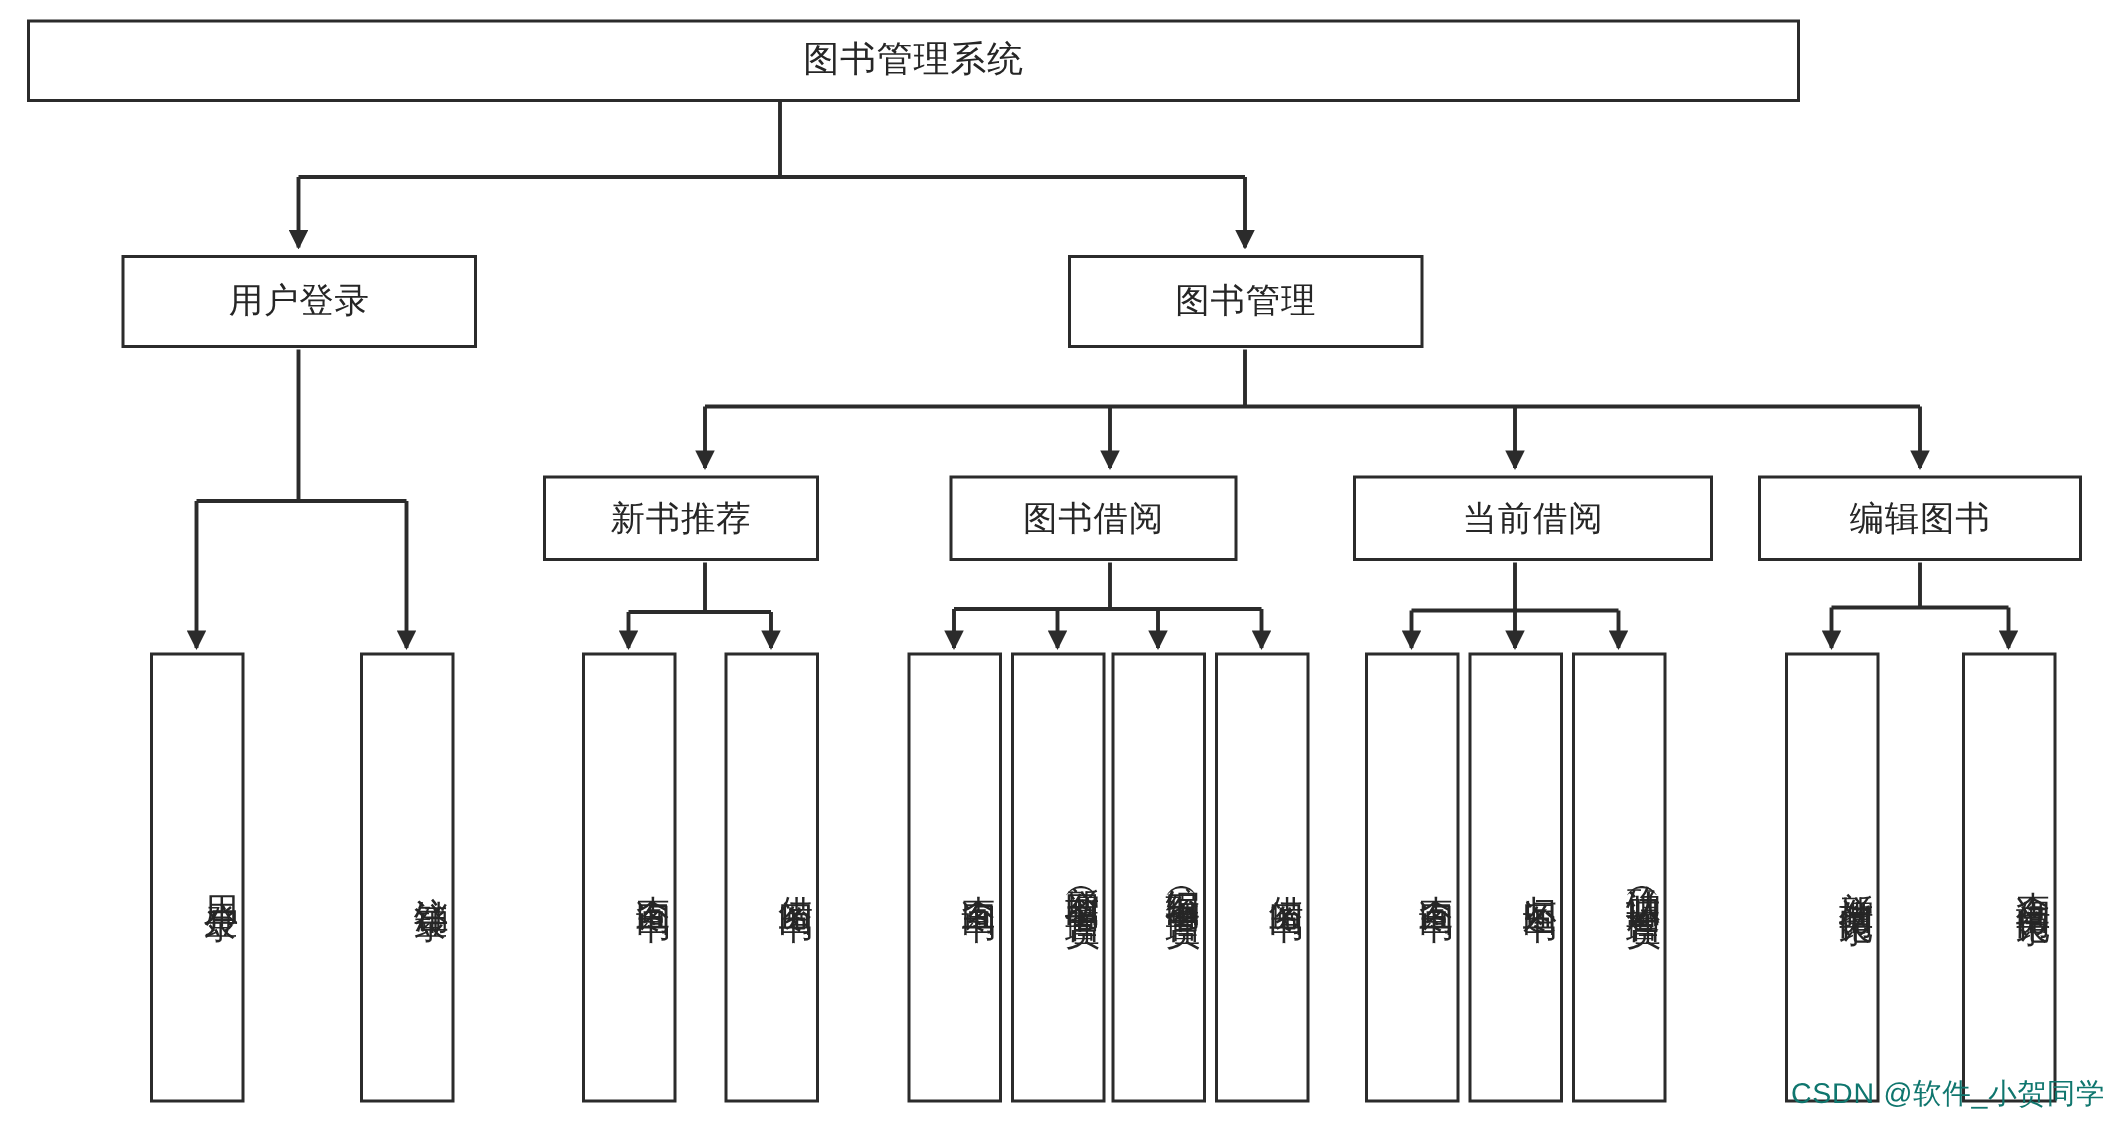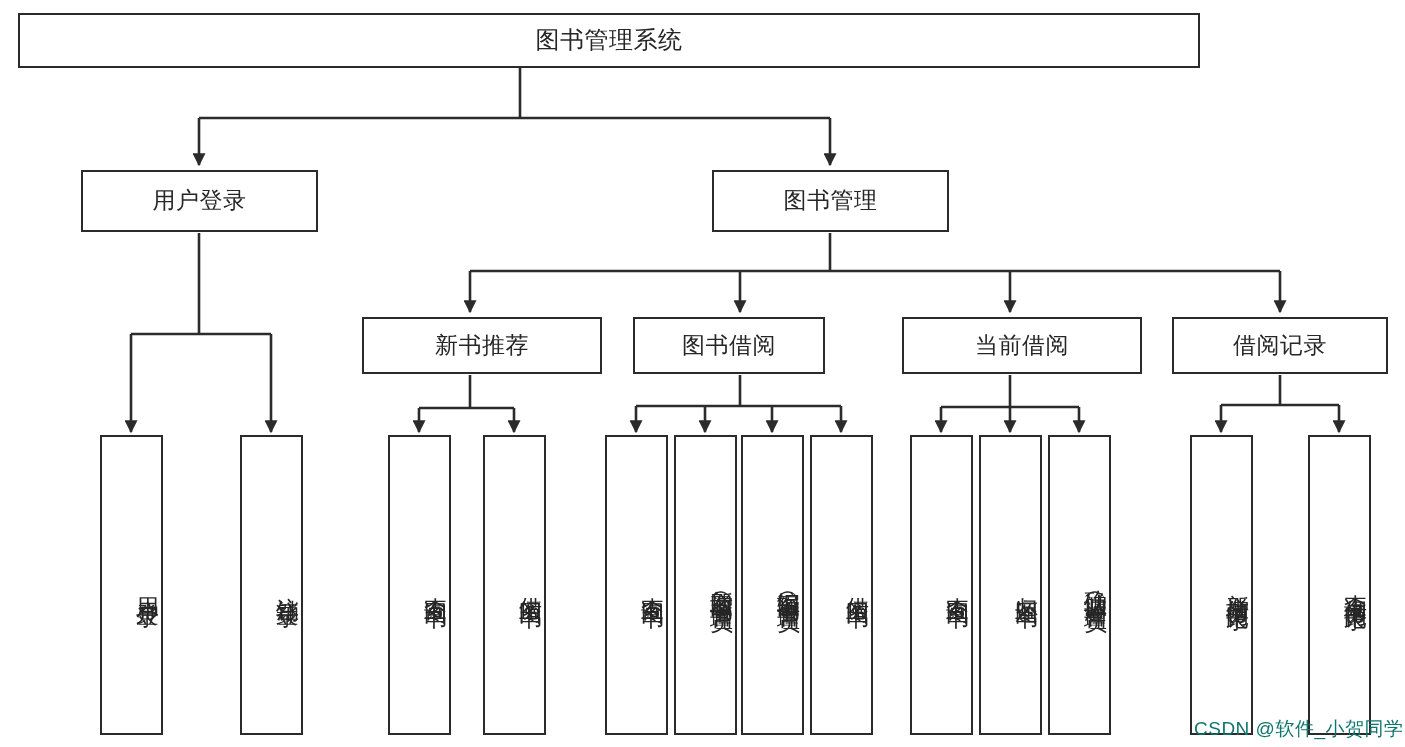--- a/index.html
+++ b/index.html
@@ -128,31 +128,31 @@
     <span>图书管理系统</span>
   </div>
 
   <div class="node horiz" style="left:81px; top:170px; width:237px; height:62px;">
     <span>用户登录</span>
   </div>
   <div class="node horiz" style="left:712px; top:170px; width:237px; height:62px;">
     <span>图书管理</span>
   </div>
 
-  <div class="node horiz" style="left:362px; top:317px; width:240px; height:57px;">
+  <div class="node horiz" style="left:362px; top:317px; width:184px; height:57px;">
     <span>新书推荐</span>
   </div>
   <div class="node horiz" style="left:633px; top:317px; width:192px; height:57px;">
     <span>图书借阅</span>
   </div>
   <div class="node horiz" style="left:902px; top:317px; width:240px; height:57px;">
     <span>当前借阅</span>
   </div>
   <div class="node horiz" style="left:1172px; top:317px; width:216px; height:57px;">
-    <span>借阅记录</span>
+    <span>编辑图书</span>
   </div>
 
   <div class="node vert" style="left:100px; top:435px; width:63px; height:300px;">
     <span>用户登录</span>
   </div>
   <div class="node vert" style="left:240px; top:435px; width:63px; height:300px;">
     <span>注销登录</span>
   </div>
 
   <div class="node vert" style="left:388px; top:435px; width:63px; height:300px;">

